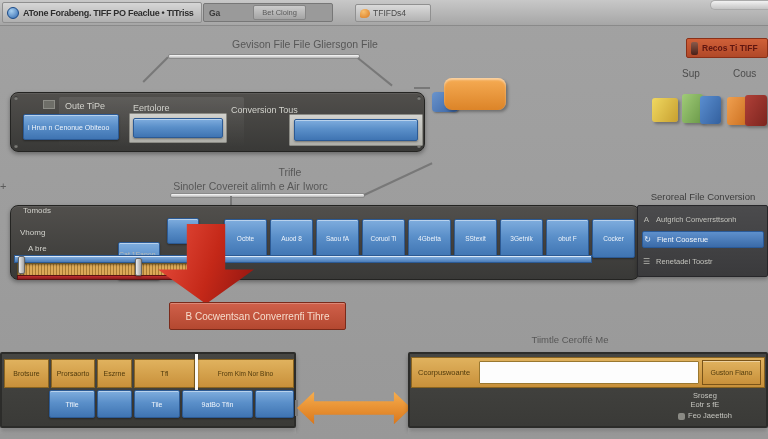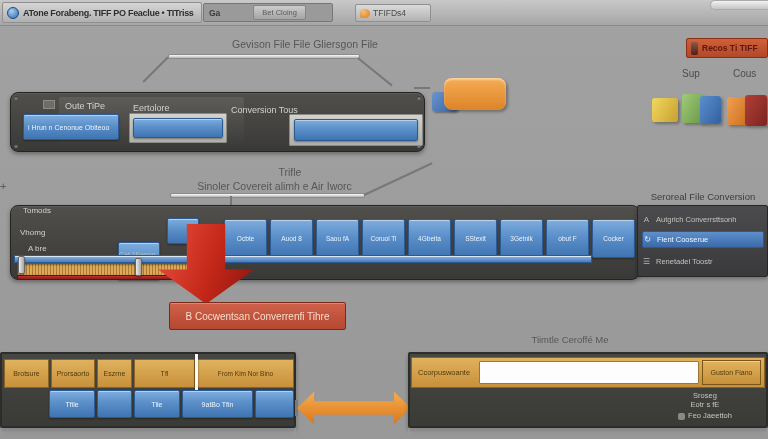--- a/index.html
+++ b/index.html
@@ -143,21 +143,21 @@
     <div class="abs lightframe" style="left:278px;top:21px;width:134px;height:32px;">
       <div class="bluebox" style="position:absolute;left:4px;top:4px;width:124px;height:22px;"></div>
     </div>
   </div>
 
   <div class="abs conn" style="left:414px;top:87px;width:16px;"></div>
   <div class="abs" style="left:432px;top:92px;width:26px;height:20px;border-radius:4px;background:linear-gradient(135deg,#6a94cc,#3a64a4);box-shadow:1px 1px 2px rgba(0,0,0,.35);"></div>
   <div class="abs" style="left:444px;top:78px;width:62px;height:32px;border-radius:8px;background:linear-gradient(180deg,#f6ac54,#dc8428);box-shadow:2px 2px 3px rgba(0,0,0,.3), inset 0 2px 2px rgba(255,255,255,.45);"></div>
 
   <div class="abs flow-caption" style="left:230px;top:166px;width:120px;">Trifle</div>
-  <div class="abs flow-caption" style="left:182px;top:180px;width:185px;">Sinoler Covereit alimh e Air Iworc</div>
+  <div class="abs flow-caption" style="left:158px;top:180px;width:185px;">Sinoler Covereit alimh e Air Iworc</div>
   <div class="abs flow-bar" style="left:170px;top:193px;width:195px;"></div>
   <div class="abs conn" style="left:364px;top:194px;width:75px;transform:rotate(-25deg);transform-origin:left center;"></div>
   <div class="abs conn" style="left:230px;top:196px;width:2px;height:10px;"></div>
   <div class="abs" style="left:0px;top:180px;font-size:11px;color:#5a5a5a;">+</div>
 
   <div class="abs dark-panel" style="left:10px;top:205px;width:630px;height:75px;">
     <span class="dp-label" style="left:12px;top:0;">Tomods</span>
     <span class="dp-label" style="left:9px;top:22px;">Vhomg</span>
     <span class="dp-label" style="left:17px;top:38px;">A bre</span>
     <div class="bluebox" style="position:absolute;left:107px;top:6px;width:42px;height:38px;font-size:8px;margin-top:30px;">

